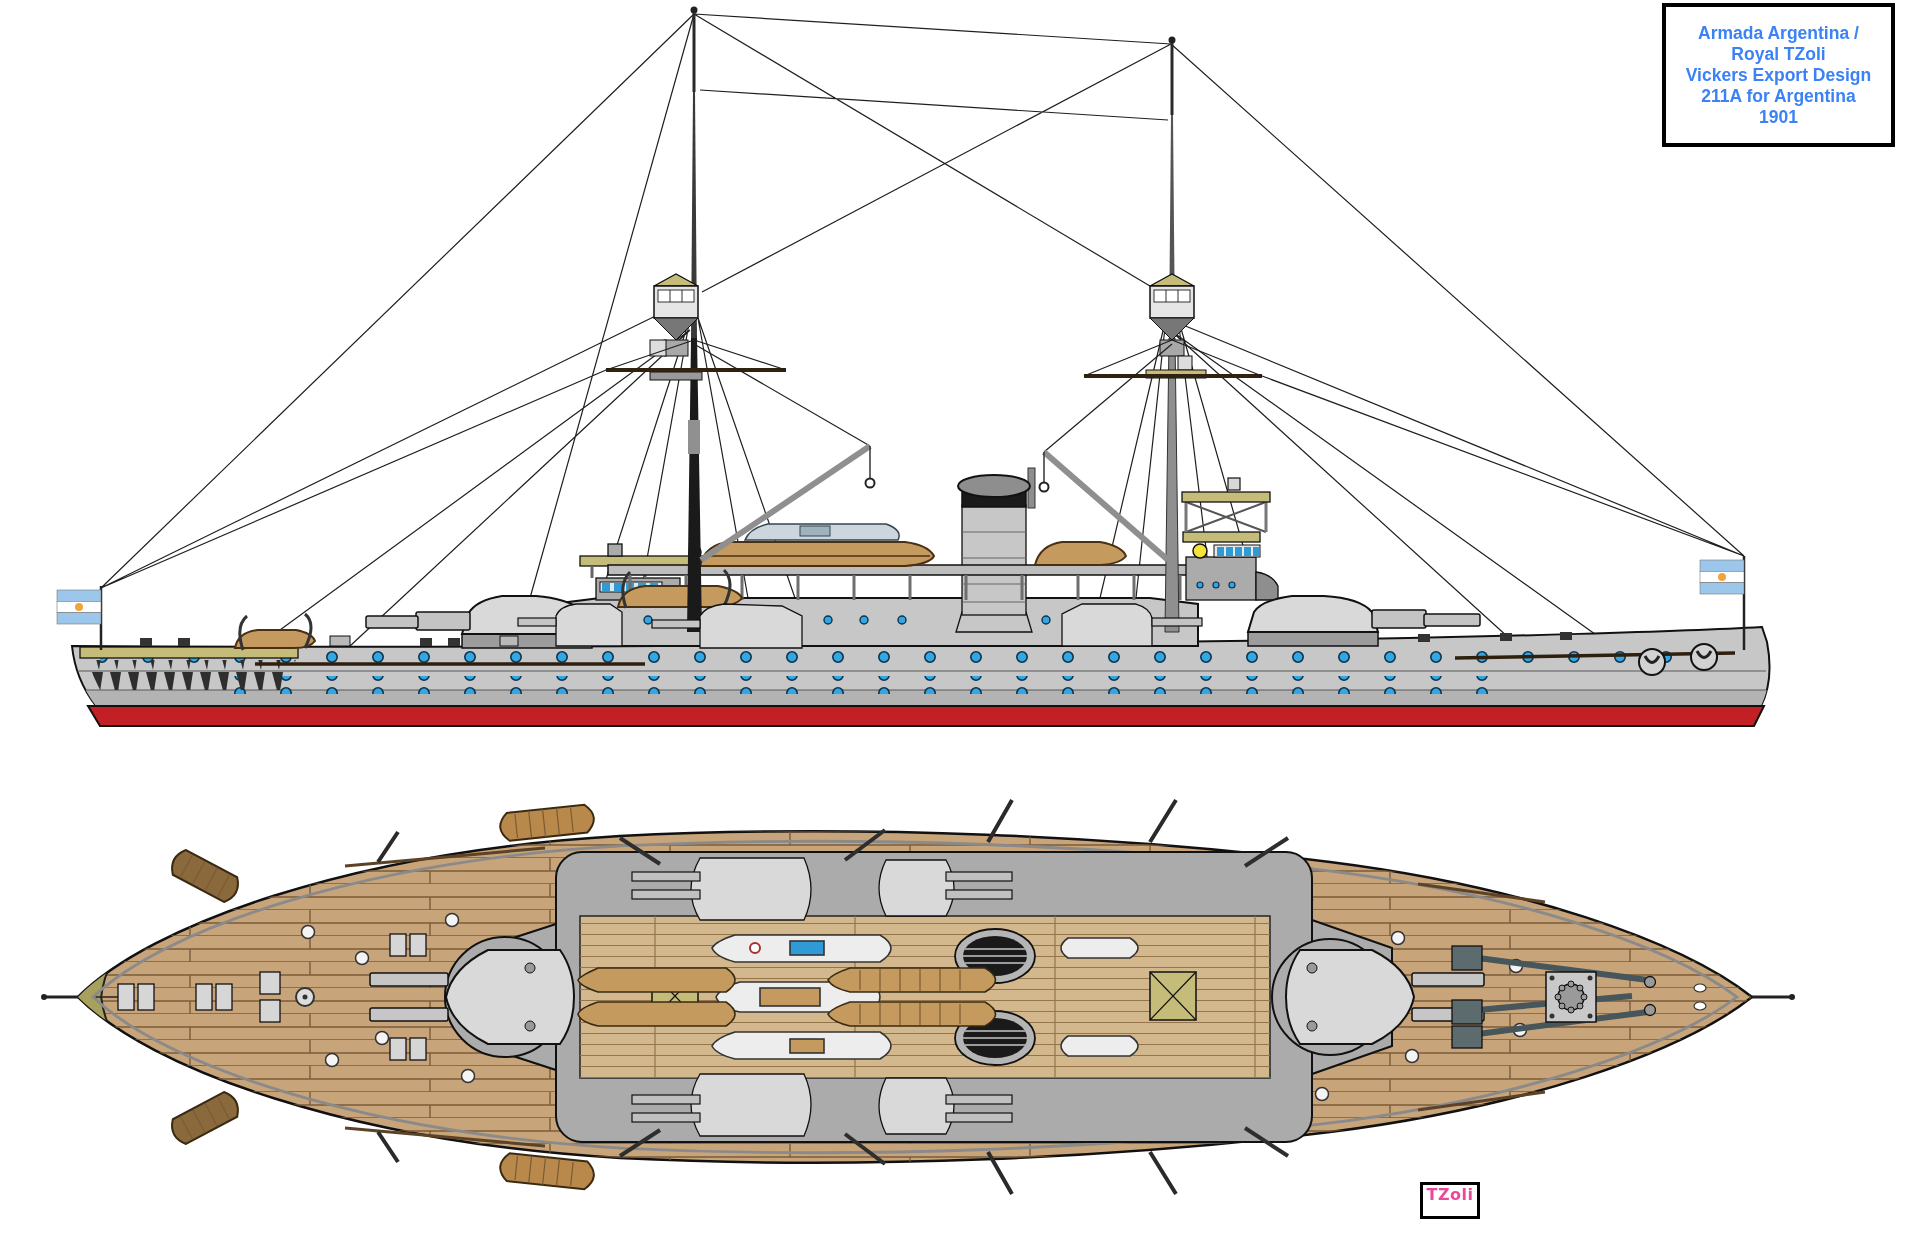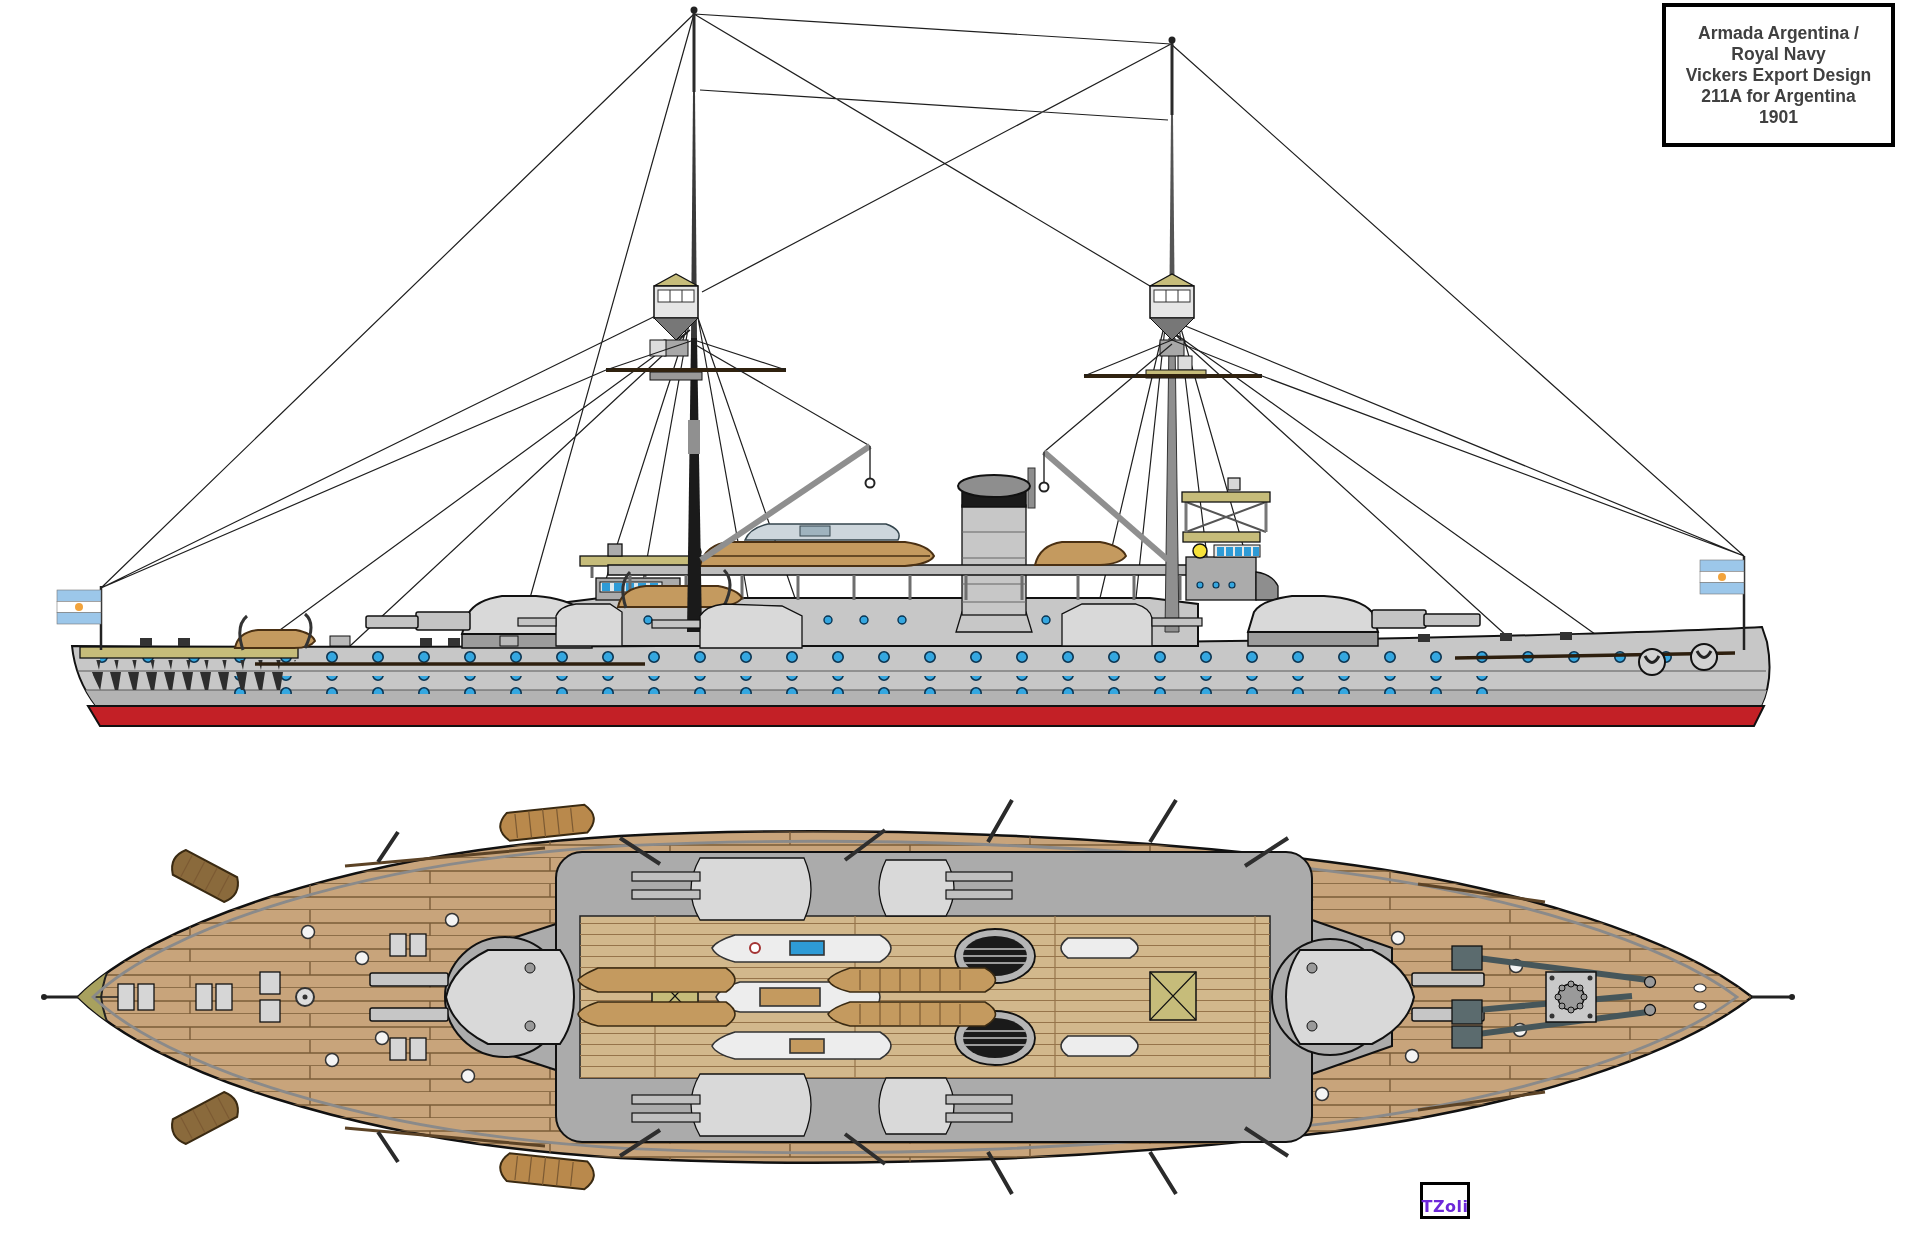--- a/index.html
+++ b/index.html
@@ -18,25 +18,25 @@
   .ol{stroke:#111;stroke-width:2}
   .ol1{stroke:#111;stroke-width:1.3}
   .rig{stroke:#1f1f1f;stroke-width:1.2;fill:none}
   .plank{stroke:var(--c-plank_line);stroke-width:1.4}
   .plank2{stroke:#96744A;stroke-width:1.2}
   .rib{stroke:#7C5A33;stroke-width:1.2}
 
   #title-box{position:absolute;left:1662px;top:3px;width:233px;height:144px;
     border:4px solid #000;box-sizing:border-box;background:#fff;
     display:flex;flex-direction:column;justify-content:center;align-items:center;
-    font-weight:bold;font-size:17.5px;line-height:21px;text-align:center;color:#404040;}
-  #signature-box{position:absolute;left:1420px;top:1182px;width:50px;height:37px;
+    font-weight:bold;font-size:17.5px;line-height:21px;text-align:center;color:#3b82f6;}
+  #signature-box{position:absolute;left:1420px;top:1182px;width:60px;height:37px;
     border:3px solid #000;box-sizing:border-box;background:#fff;
-    display:flex;justify-content:center;align-items:flex-end;
-    font-weight:bold;font-size:16px;color:#6d28d9;letter-spacing:0.5px;
+    display:flex;justify-content:center;align-items:flex-start;
+    font-weight:bold;font-size:16px;color:#ec4899;letter-spacing:0.5px;
     font-family:"DejaVu Sans", sans-serif;}
 </style>
 </head>
 <body>
 
 <div id="stage">
 
 <svg id="blueprint" width="1920" height="1234" viewBox="0 0 1920 1234">
 <defs>
   <pattern id="portholes" width="46" height="18" patternUnits="userSpaceOnUse">
@@ -443,21 +443,21 @@
             <circle cx="1562" cy="988" r="3"></circle>
             <circle cx="1580" cy="1006" r="3"></circle>
             <circle cx="1562" cy="1006" r="3"></circle>
     </g>
   </g>
 </g>
 </svg>
 
   <div id="title-box">
     <div>Armada Argentina /</div>
-    <div>Royal Navy</div>
+    <div>Royal TZoli</div>
     <div>Vickers Export Design</div>
     <div>211A for Argentina</div>
     <div>1901</div>
   </div>
 
   <div id="signature-box">
     <span>TZoli</span>
   </div>
 
 </div>

